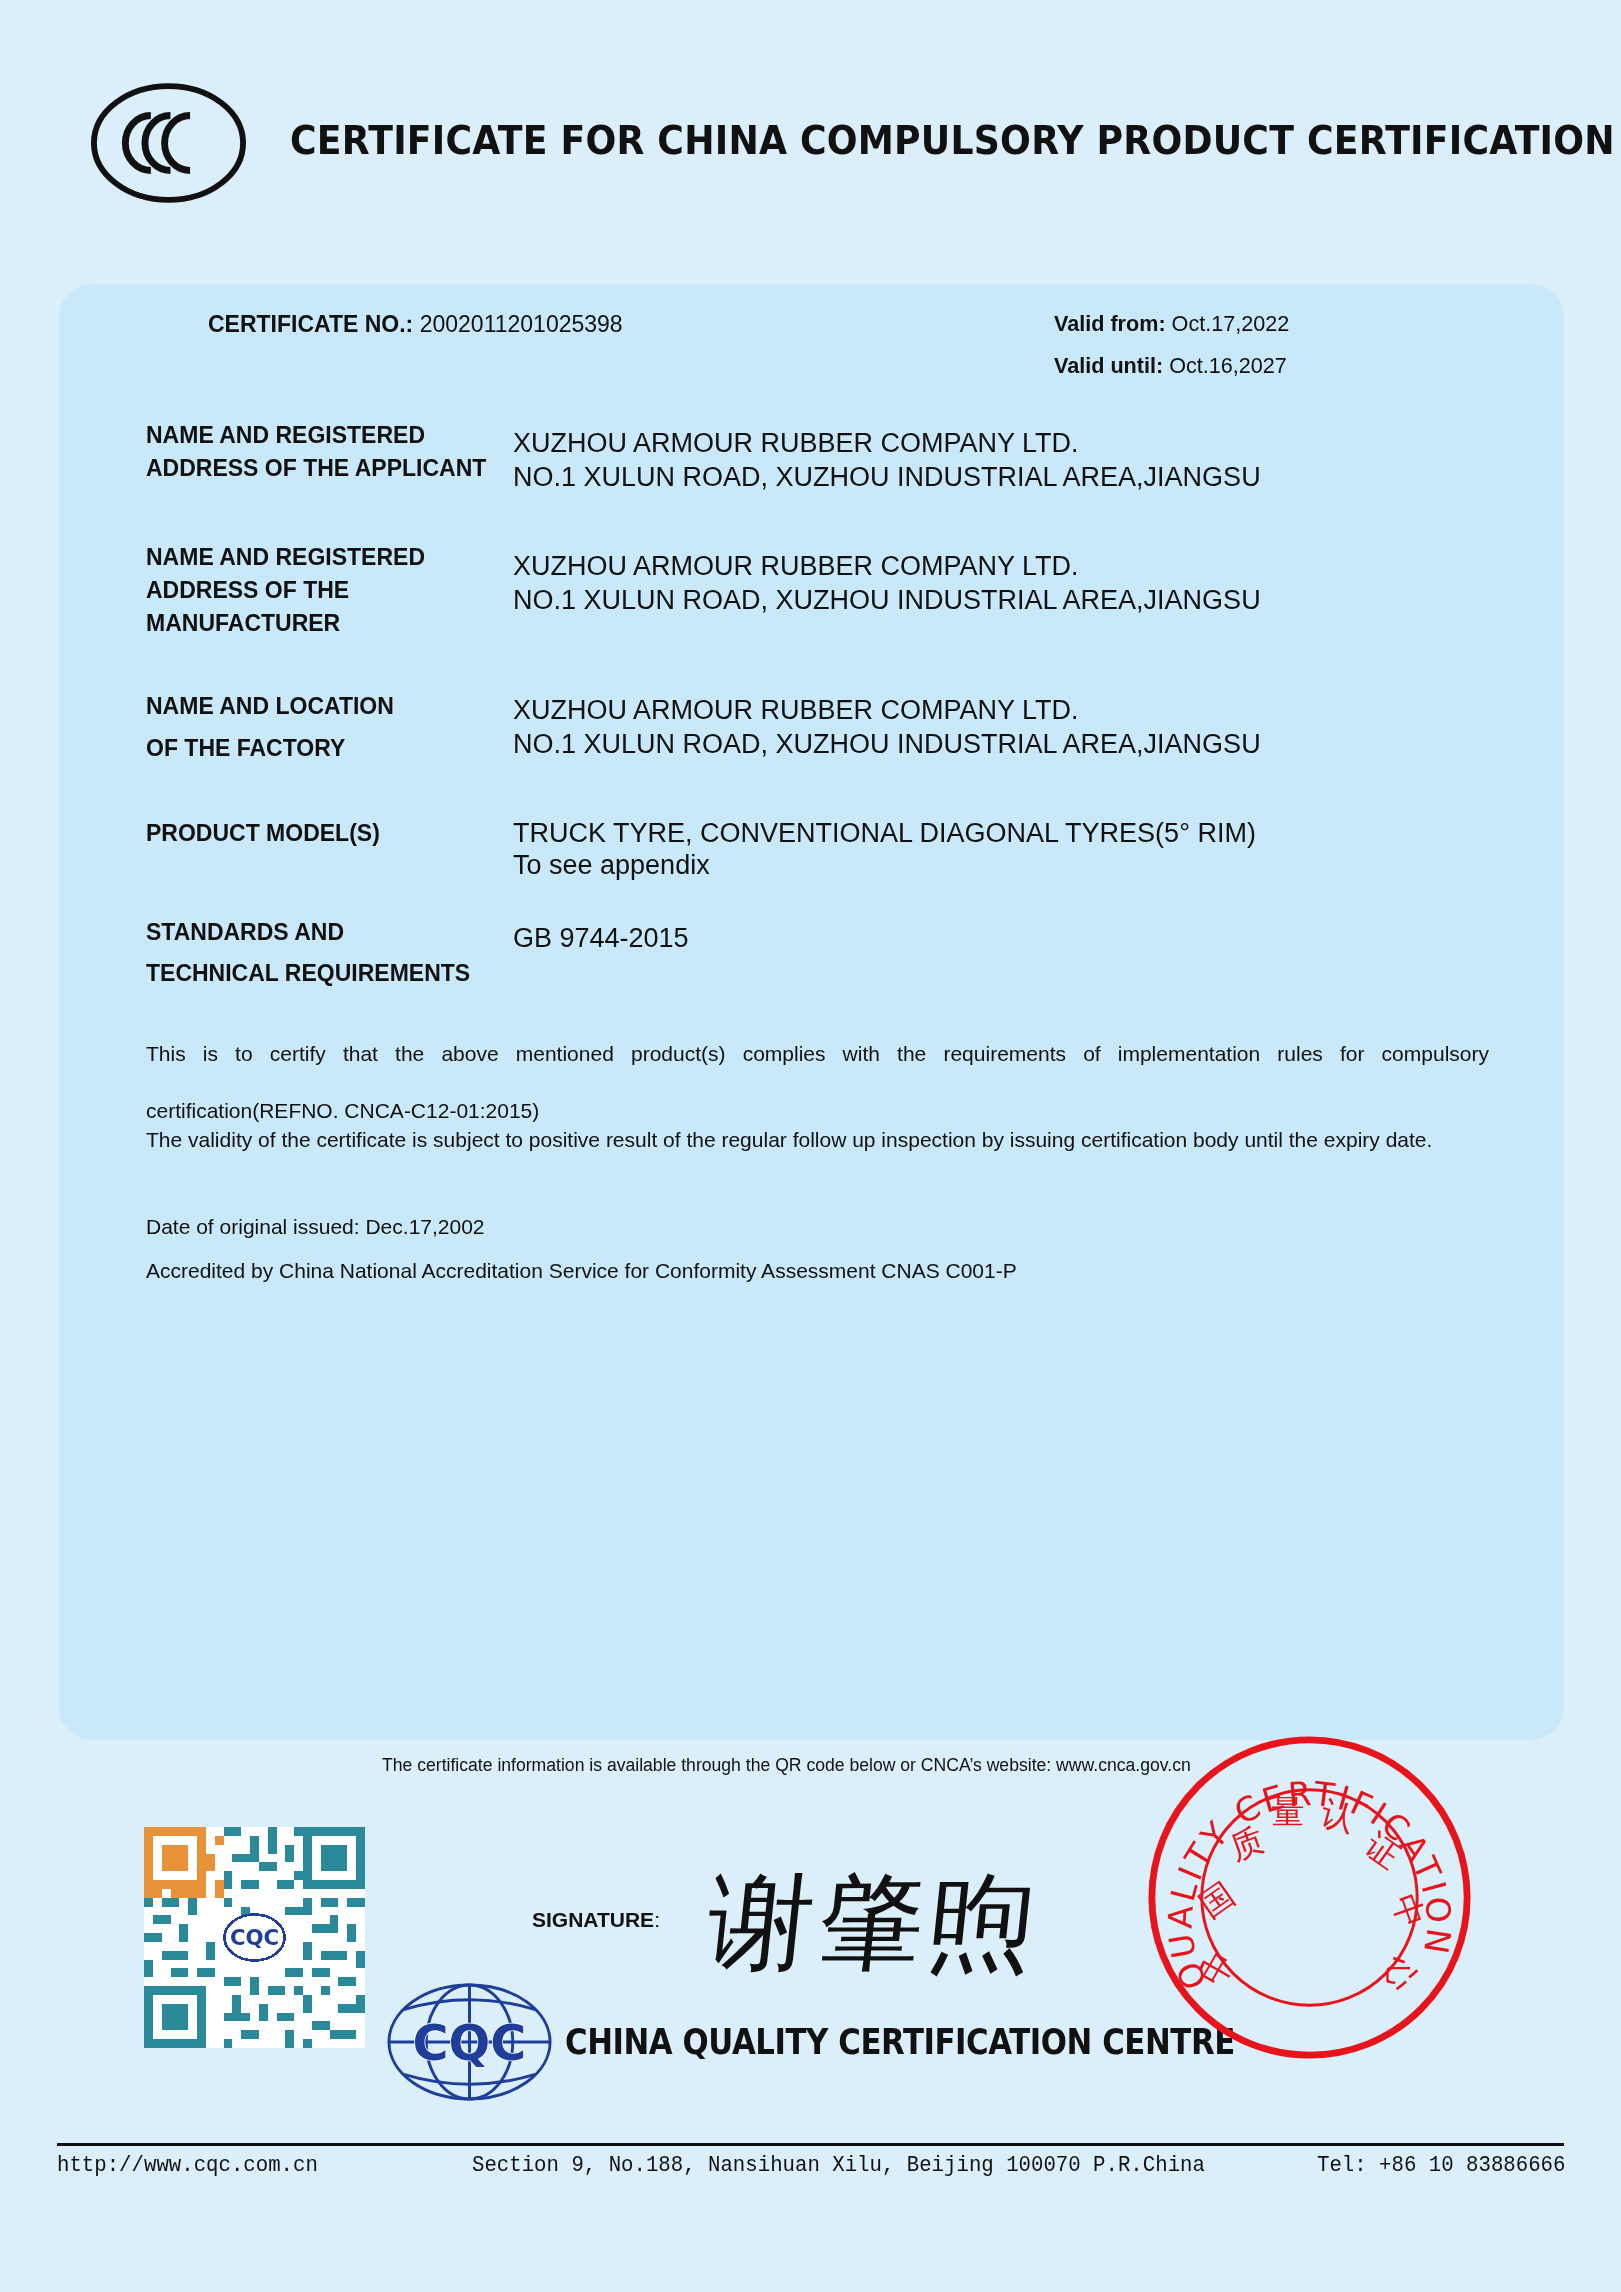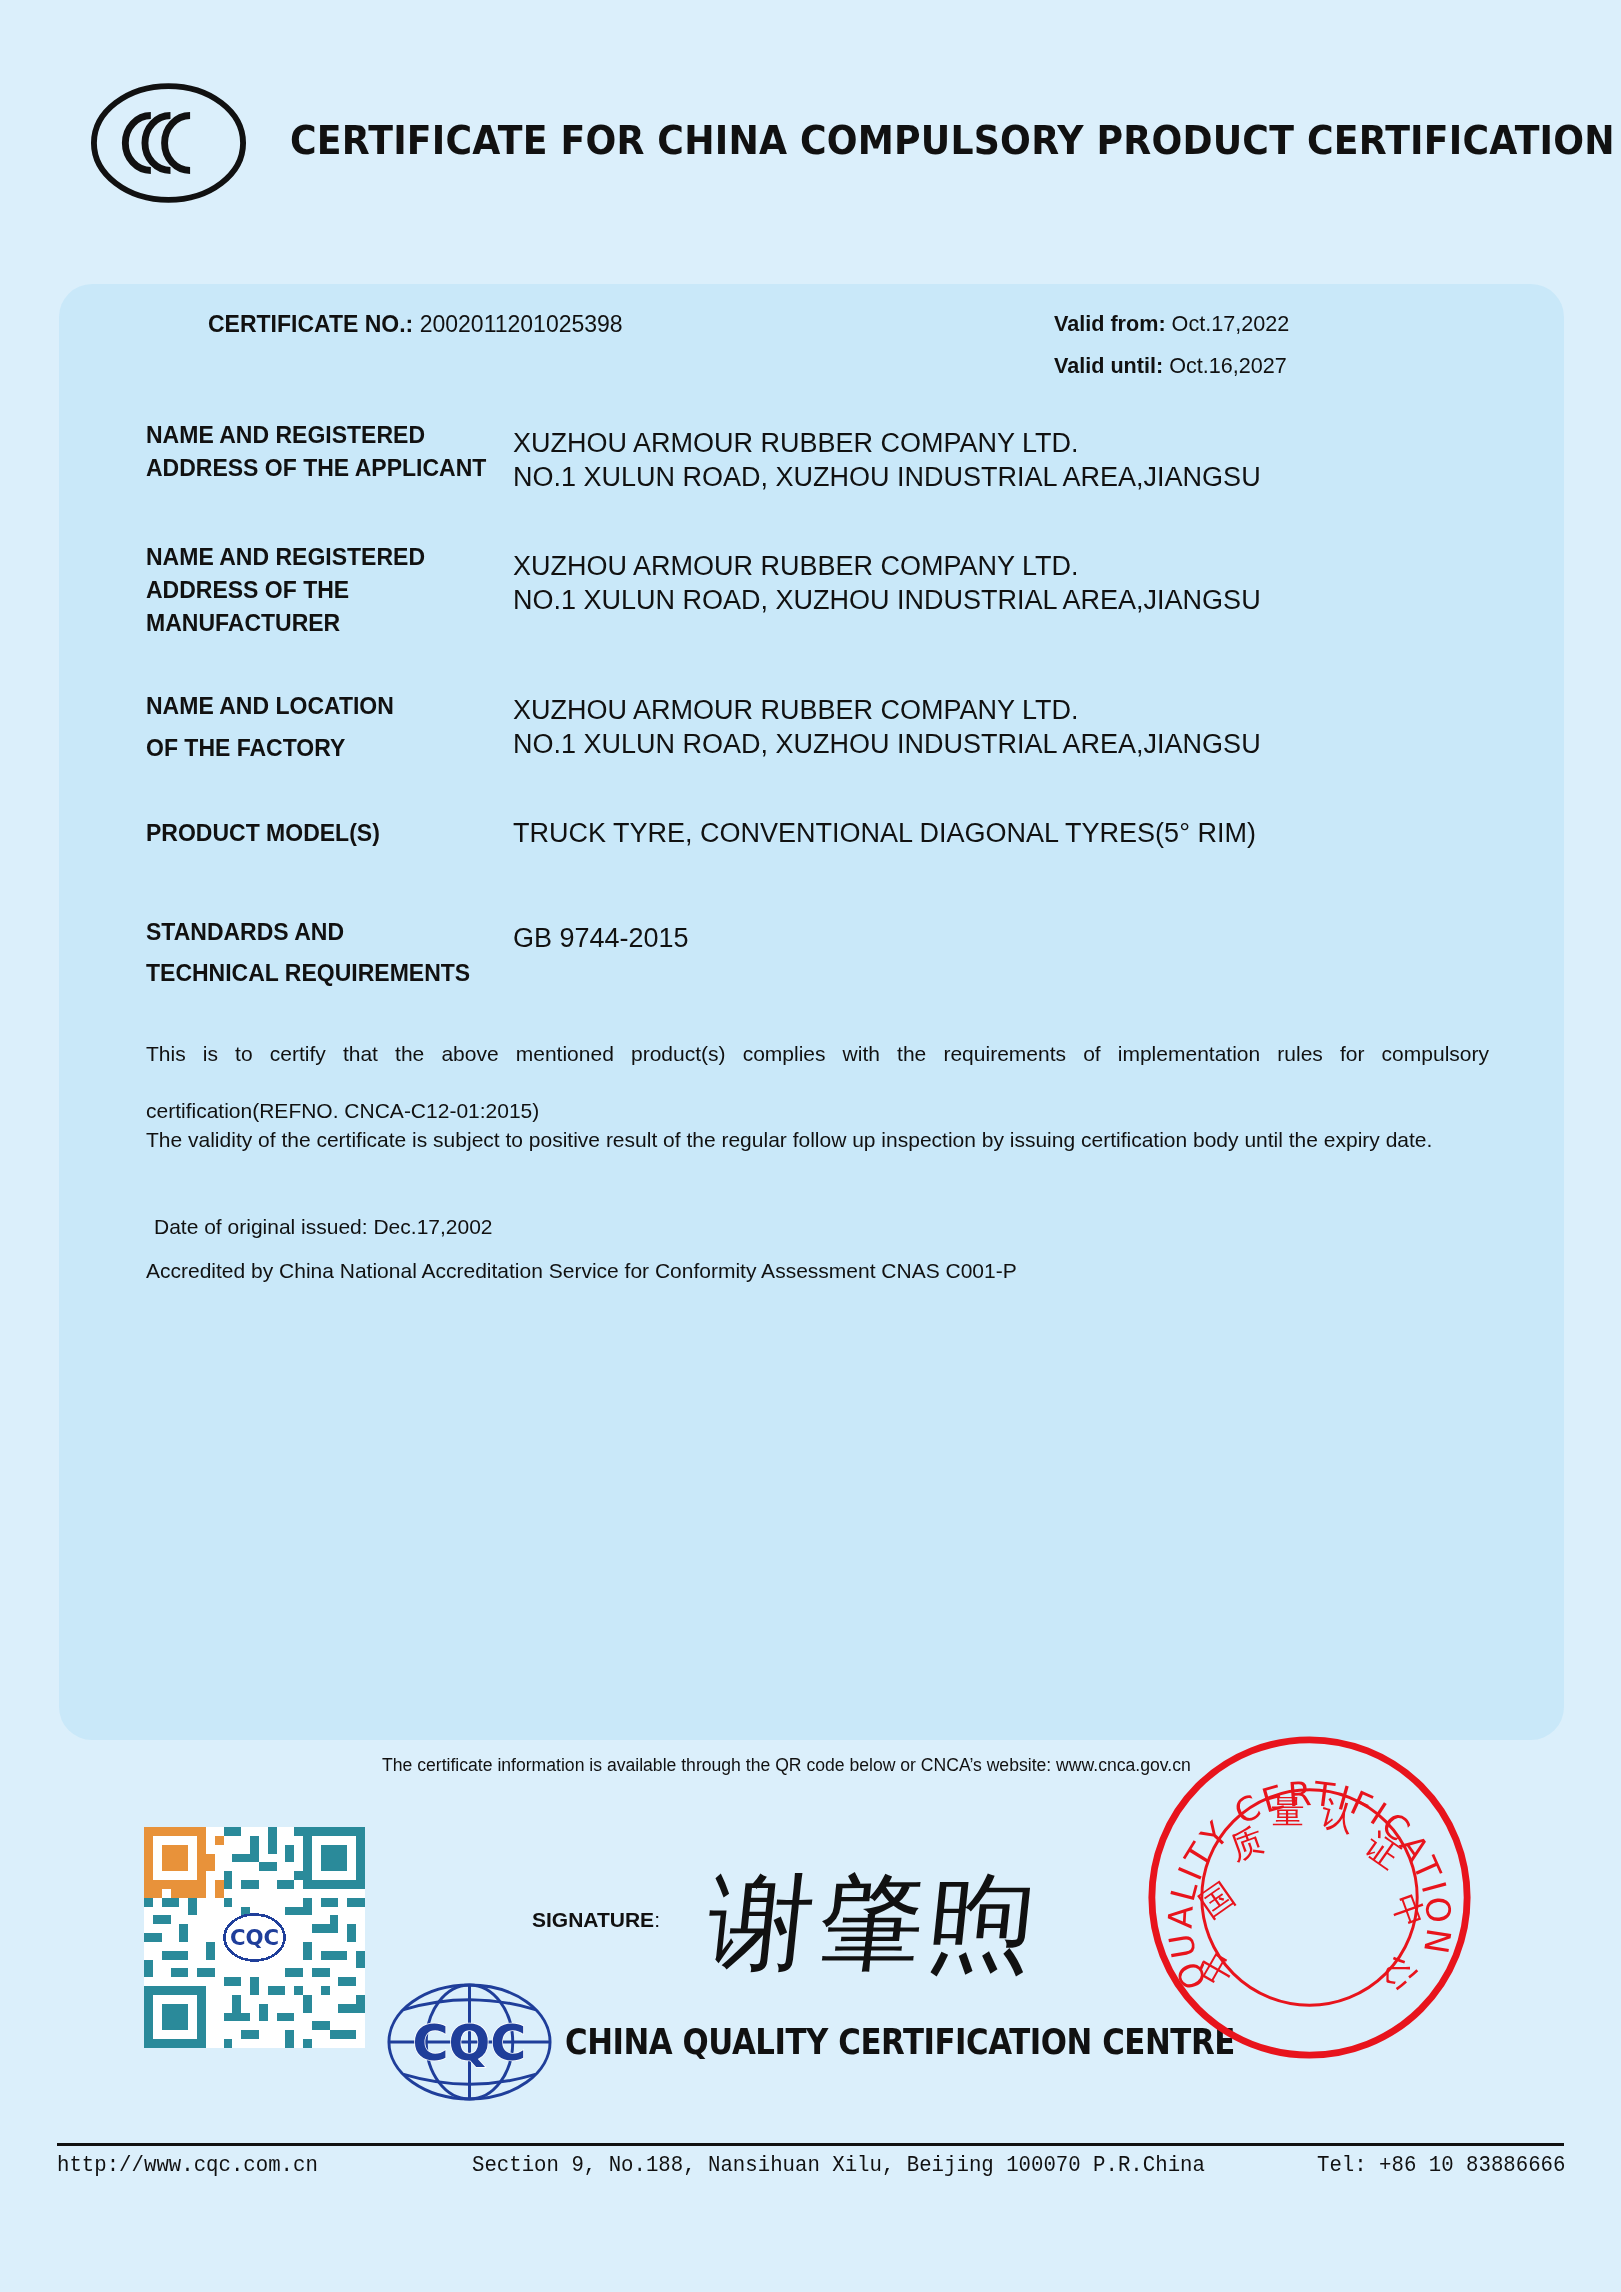--- a/index.html
+++ b/index.html
@@ -119,33 +119,34 @@
 <div class="field-value" style="top:693px;">
   <div>XUZHOU ARMOUR RUBBER COMPANY LTD.</div>
   <div>NO.1 XULUN ROAD, XUZHOU INDUSTRIAL AREA,JIANGSU</div>
 </div>
 
 <div class="field-label" style="top:817px;">
   <div>PRODUCT MODEL(S)</div>
 </div>
 <div class="field-value" style="top:817px; line-height:32px;">
   <div>TRUCK TYRE, CONVENTIONAL DIAGONAL TYRES(5°  RIM)</div>
+  <div>To see appendix</div>
 </div>
 
 <div class="field-label" style="top:912px; line-height:41px;">
   <div>STANDARDS AND</div>
   <div>TECHNICAL REQUIREMENTS</div>
 </div>
 <div class="field-value" style="top:921px;">
   <div>GB 9744-2015</div>
 </div>
 
 <div class="para justify" style="top:1025px;">This is to certify that the above mentioned product(s) complies with the requirements of implementation rules for compulsory certification(REFNO. CNCA-C12-01:2015)</div>
 <div class="para justify" style="top:1111px;">The validity of the certificate is subject to positive result of the regular follow up inspection by issuing certification body until the expiry date.</div>
-<div class="para" style="top:1198px;margin-left:8px;">Date of original issued: Dec.17,2002</div>
+<div class="para" style="top:1198px;">Date of original issued: Dec.17,2002</div>
 <div class="para" style="top:1242px;">Accredited by China National Accreditation Service for Conformity Assessment CNAS C001-P</div>
 
 <div class="abs qr-note">The certificate information is available through the QR code below or CNCA’s website: www.cnca.gov.cn</div>
 
 <svg class="abs qr-code" viewBox="0 0 25 25" shape-rendering="crispEdges">
   <rect width="25" height="25" fill="#ffffff"></rect>
   <g fill="#2a8a9a">
     <rect x="0" y="8" width="1" height="1"></rect>
       <rect x="2" y="8" width="2" height="1"></rect>
       <rect x="5" y="8" width="1" height="2"></rect>

